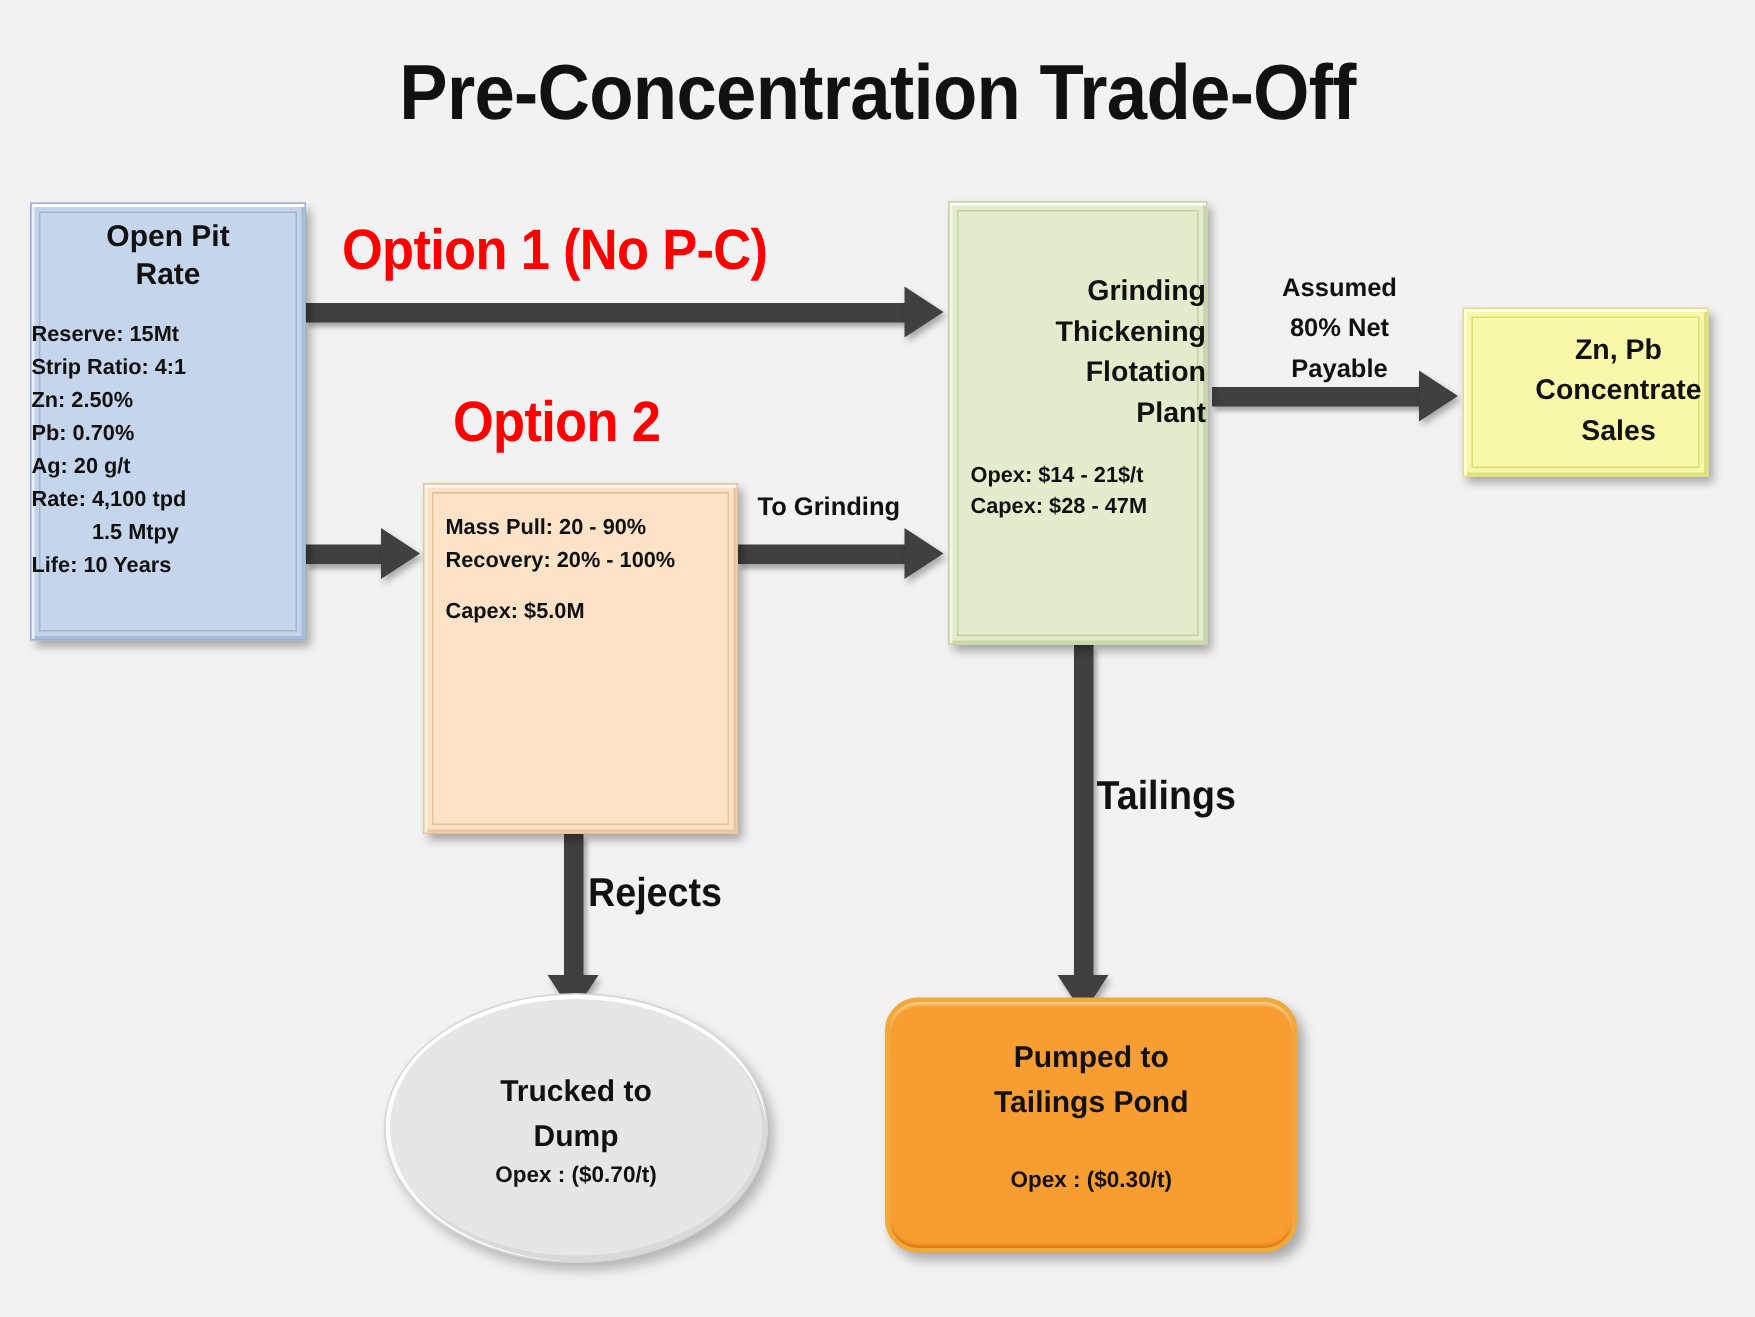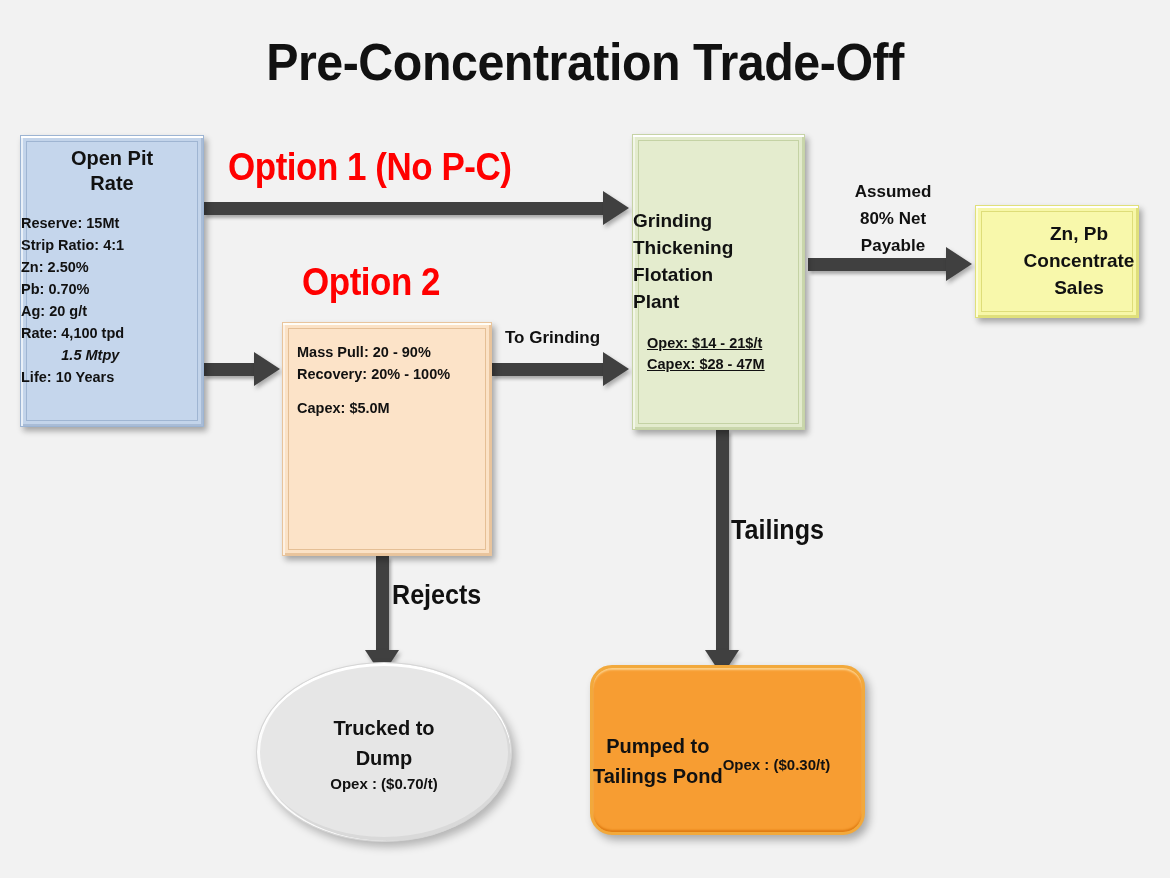--- a/index.html
+++ b/index.html
@@ -72,22 +72,22 @@
   .box-plant{
     left:632px;top:134px;width:173px;height:296px;
     background:#e3ebcd;
     border:1px solid #c6d3a6;
     box-shadow: inset 0 2px 0 #ffffff, inset 2px 0 0 #f2f6e8,
                 inset -2px 0 0 #c9d6ab, inset 0 -2px 0 #c9d6ab,
                 3px 4px 6px rgba(0,0,0,.32);
   }
   .box-plant .inner{position:absolute;inset:5px;border:1px solid #c4d2a4;background:#e4ecce;}
   .box-plant .content{position:relative;z-index:2;width:100%;}
-  .box-plant .hdr{font-size:19px;line-height:27px;text-align:left;margin-top:72px;}
-  .box-plant .det{font-size:14.5px;line-height:21px;text-align:left;margin-top:18px;padding-left:14px;text-decoration:underline;}
+  .box-plant .hdr{font-size:19px;line-height:27px;text-align:right;margin-top:46px;}
+  .box-plant .det{font-size:14.5px;line-height:21px;text-align:left;margin-top:18px;padding-left:14px;}
 
   
   .box-sales{
     left:975px;top:205px;width:164px;height:113px;
     background:#f7f7a8;
     border:1px solid #e0e07a;
     box-shadow: inset 0 2px 0 #ffffff, inset 2px 0 0 #fdfdd8,
                 inset -2px 0 0 #dfdf7b, inset 0 -2px 0 #dfdf7b,
                 3px 4px 6px rgba(0,0,0,.32);
   }
@@ -112,21 +112,21 @@
 
   
   .box-pond{
     position:absolute;left:590px;top:665px;width:275px;height:170px;
     border-radius:22px;
     background:#f79d32;
     border:3px solid #f2a93c;
     box-sizing:border-box;
     box-shadow: inset 0 2px 2px #fcd089, inset 0 -2px 2px #e07c12,
                 4px 5px 8px rgba(0,0,0,.3);
-    display:flex;flex-direction:row;align-items:center;
+    display:flex;flex-direction:column;align-items:center;
     color:#111;z-index:3;
   }
   .box-pond .hdr{font-size:20px;line-height:30px;font-weight:bold;text-align:center;margin-top:22px;}
   .box-pond .det{font-size:15px;font-weight:bold;margin-top:28px;}
 
   
   .lbl{position:absolute;color:#111;font-weight:bold;z-index:4;}
   .lbl-red{
     color:#ff0000;
     font-family:"Liberation Sans Narrow","Liberation Sans",sans-serif;
@@ -213,21 +213,21 @@
         <div>Open Pit</div>
         <div>Rate</div>
       </div>
       <div class="det">
         <div>Reserve: 15Mt</div>
         <div>Strip Ratio:  4:1</div>
         <div>Zn:  2.50%</div>
         <div>Pb:  0.70%</div>
         <div>Ag:  20 g/t</div>
         <div>Rate: 4,100 tpd</div>
-        <div style="white-space:pre;font-style:italic;">          1.5 Mtpy</div>
+        <div style="white-space:pre;">          1.5 Mtpy</div>
         <div>Life: 10 Years</div>
       </div>
     </div>
   </div>
 
   <div class="node box-precon">
     <div class="inner"></div>
     <div class="content">
       <div class="det">
         <div>Mass Pull: 20 - 90%</div>

